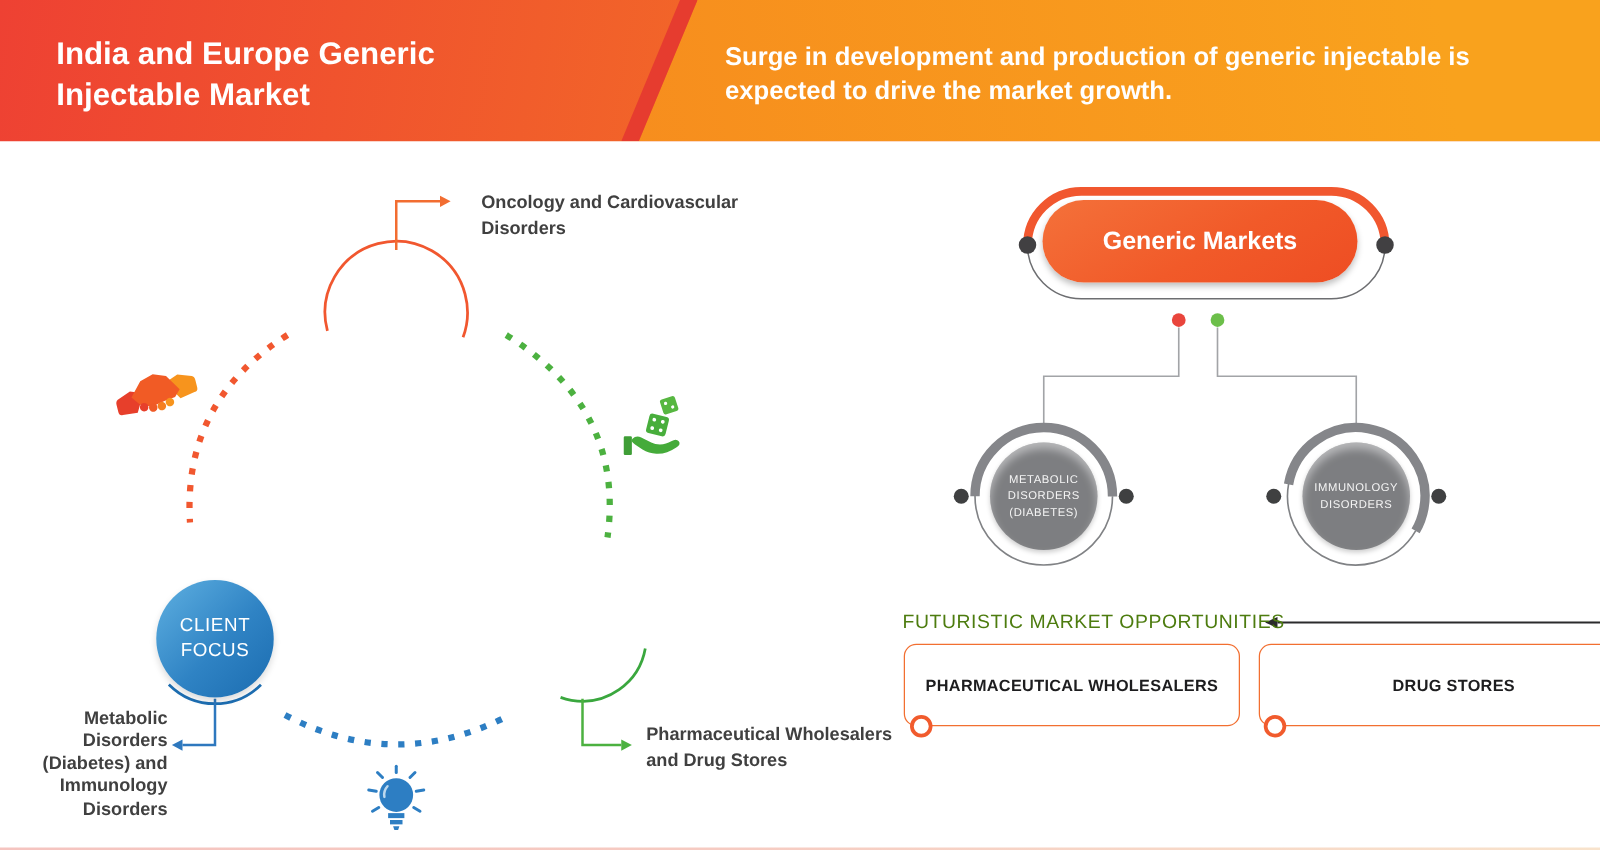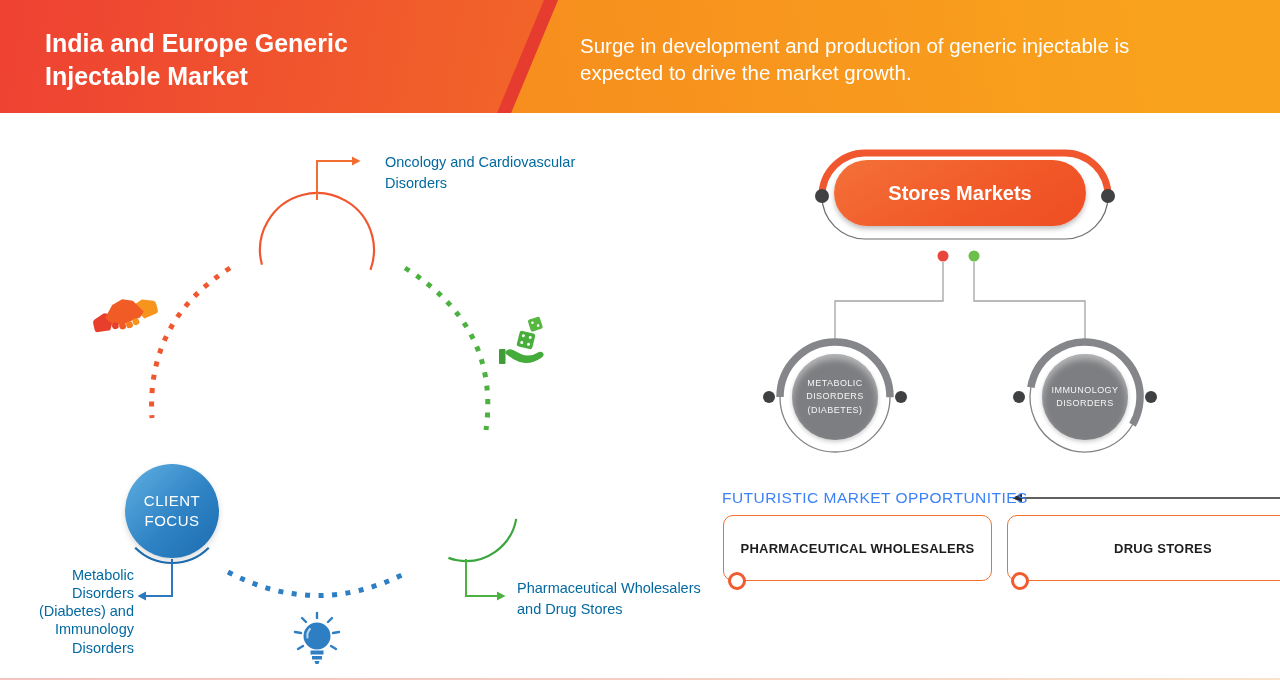--- a/index.html
+++ b/index.html
@@ -13,53 +13,53 @@
     background:linear-gradient(100deg,#ee4133 0%,#f36f26 55%,#f58220 100%); }
   .banner-right { position:absolute; inset:0;
     clip-path:polygon(558px 0,1280px 0,1280px 113px,511px 113px);
     background:linear-gradient(80deg,#f57e1e 0%,#f9a21d 90%); }
   .banner-stripe { position:absolute; inset:0;
     clip-path:polygon(544px 0,558px 0,511px 113px,497px 113px);
     background:#e63c2f; }
   .banner-title { position:absolute; left:45px; top:27px; color:#fff;
     font-size:25px; font-weight:bold; line-height:1.32; white-space:pre-line; }
   .banner-subtitle { position:absolute; left:580px; top:33px; color:#fff;
-    font-size:20.5px; font-weight:normal; line-height:1.3; white-space:pre-line; }
+    font-size:20.5px; font-weight:bold; line-height:1.3; white-space:pre-line; }
   
   .overlay { position:absolute; left:0; top:0; pointer-events:none; }
   
   .node { position:absolute; border-radius:50%; display:flex; align-items:center;
     justify-content:center; text-align:center; color:#fff;
     font-size:15px; letter-spacing:.5px; line-height:1.35; white-space:pre-line;
     box-shadow:0 3px 6px rgba(0,0,0,.15); }
   .node-cp { left:266px; top:199px; width:102px; height:102px;
     background:linear-gradient(135deg,#f9a33c 0%,#f1702d 50%,#e84a2e 100%); }
   .node-cf { left:125px; top:464px; width:94px; height:94px;
     background:linear-gradient(135deg,#5fb0e1 0%,#2f83c4 55%,#1b6cb0 100%); }
   .node-hb { left:419px; top:463px; width:95px; height:95px;
     background:linear-gradient(135deg,#9bcb3e 0%,#55b43e 55%,#2c9f3d 100%); }
-  .callout { position:absolute; color:#0369a1; font-size:14.5px;
-    line-height:1.45; white-space:pre-line; }
+  .callout { position:absolute; color:#404040; font-size:14.5px;
+    line-height:1.45; white-space:pre-line;font-weight:bold; }
   .callout-cp { left:385px; top:152px; width:210px; }
   .callout-cf { left:34px; top:566px; width:100px; text-align:right; line-height:1.25; }
   .callout-hb { left:517px; top:578px; width:215px; }
   
   .capsule { position:absolute; left:834px; top:160px; width:252px; height:66px;
     border-radius:33px; display:flex; align-items:center; justify-content:center;
     background:linear-gradient(150deg,#f4713a 0%,#f15a29 55%,#ee4d23 100%);
     box-shadow:0 3px 5px rgba(0,0,0,.25); color:#fff; font-size:20px; font-weight:bold; }
   .gray-node { position:absolute; width:86px; height:86px; border-radius:50%;
     background:#7d7e81; display:flex; align-items:center; justify-content:center;
     text-align:center; color:#f5f5f5; font-size:9px; letter-spacing:.05em;
     line-height:1.5; white-space:pre-line;
     box-shadow:inset 0 5px 7px rgba(255,255,255,.45), 0 2px 4px rgba(0,0,0,.2); }
   .gray-node-1 { left:792px; top:354px; }
   .gray-node-2 { left:1042px; top:354px; }
   
-  .opps-title { position:absolute; left:722px; top:489px; color:#3b82f6;
+  .opps-title { position:absolute; left:722px; top:489px; color:#4d7c0f;
     font-size:15.5px; letter-spacing:.03em;text-align:center; }
   .opp-box { position:absolute; top:515px; height:66px; border:1.6px solid #f26f31;
     border-radius:10px; background:#fff; display:flex; align-items:center;
     justify-content:center; color:#1d1d1f; font-size:13px; font-weight:bold;
     letter-spacing:.02em; }
   .opp-box-1 { left:723px; width:269px; }
   .opp-box-2 { left:1007px; width:312px; }
   .ring { position:absolute; width:18px; height:18px; border-radius:50%;
     border:3.2px solid #f15b2d; background:#fff; }
   .ring-1 { left:728px; top:572px; }
@@ -192,21 +192,21 @@
 Disorders</div>
   <div class="callout callout-cf">Metabolic
 Disorders
 (Diabetes) and
 Immunology
 Disorders</div>
   <div class="callout callout-hb">Pharmaceutical Wholesalers
 and Drug Stores</div>
 
   <div class="capsule">
-    <span>Stores Markets</span>
+    <span>Generic Markets</span>
   </div>
   <div class="gray-node gray-node-1">
     <span>METABOLIC
 DISORDERS
 (DIABETES)</span>
   </div>
   <div class="gray-node gray-node-2">
     <span>IMMUNOLOGY
 DISORDERS</span>
   </div>

